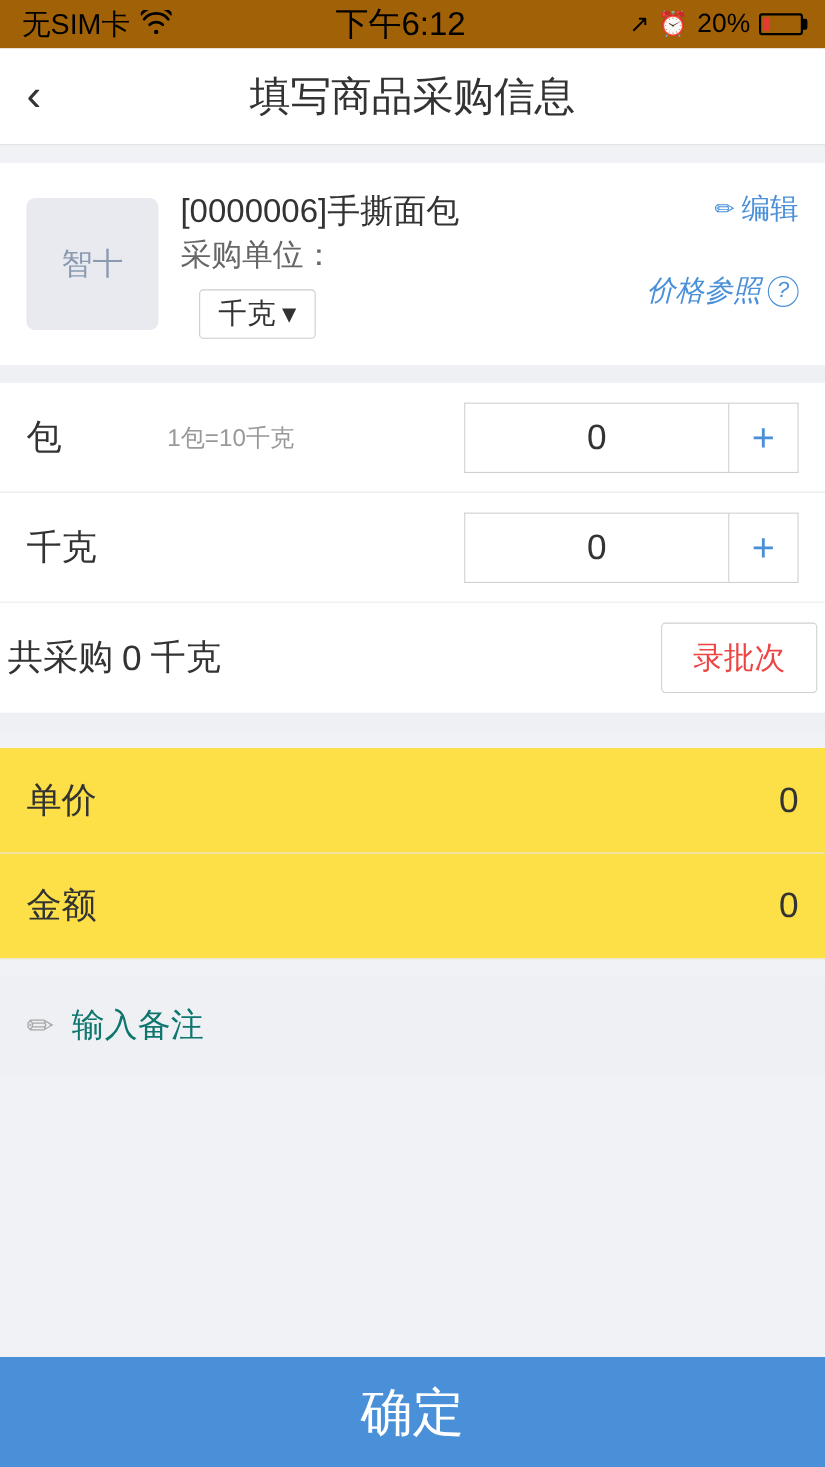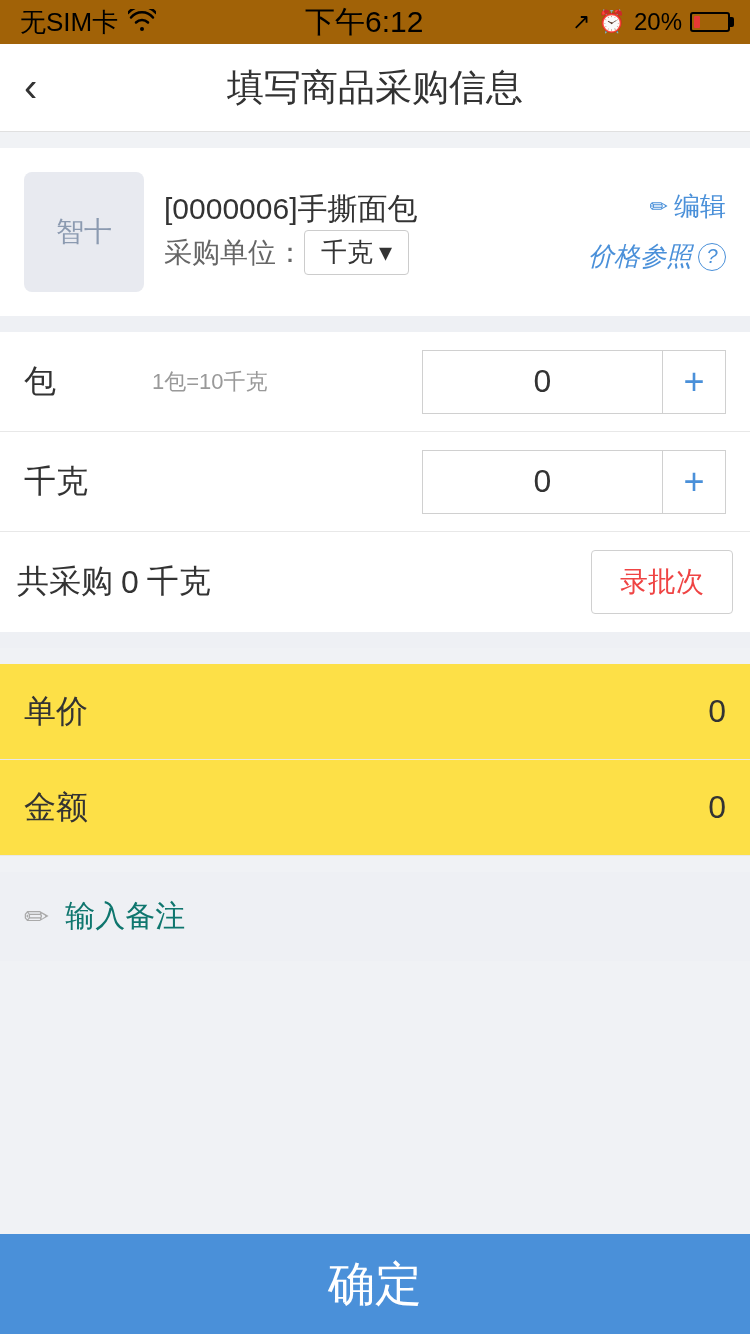--- a/index.html
+++ b/index.html
@@ -86,21 +86,21 @@
       height: 120px;
       background: #e8eaf0;
       border-radius: 8px;
       display: flex; align-items: center; justify-content: center;
       flex-shrink: 0;
       color: #9da5b4;
       font-size: 28px;
     }
     .product-info { flex: 1; }
     .product-name { font-size: 30px; color: #333; }
-    .product-unit { display: flex; align-items: center; font-size: 28px; color: #666; }
+    .product-unit { display: flex; align-items: center; gap: 12px; font-size: 28px; color: #666; flex-direction: column; }
     .unit-select {
       border: 1px solid #ccc;
       border-radius: 4px;
       padding: 4px 16px;
       font-size: 26px;
       color: #333;
       background: #fff;
       display: flex; align-items: center; gap: 6px;
     }
     .edit-link {
@@ -173,21 +173,21 @@
       font-size: 36px;
       display: flex; align-items: center; justify-content: center;
       cursor: pointer;
     }
 
     
     .total-row {
       display: flex;
       align-items: center;
       justify-content: space-between;
-      padding: 0 17px;
+      padding: 0 7px;
       height: 100px;
       background: #fff;
     }
     .record-btn {
       border: 1px solid #d0d0d0;
       background: #fff;
       padding: 12px 28px;
       font-size: 28px;
       color: #ef4444;
       border-radius: 4px;

